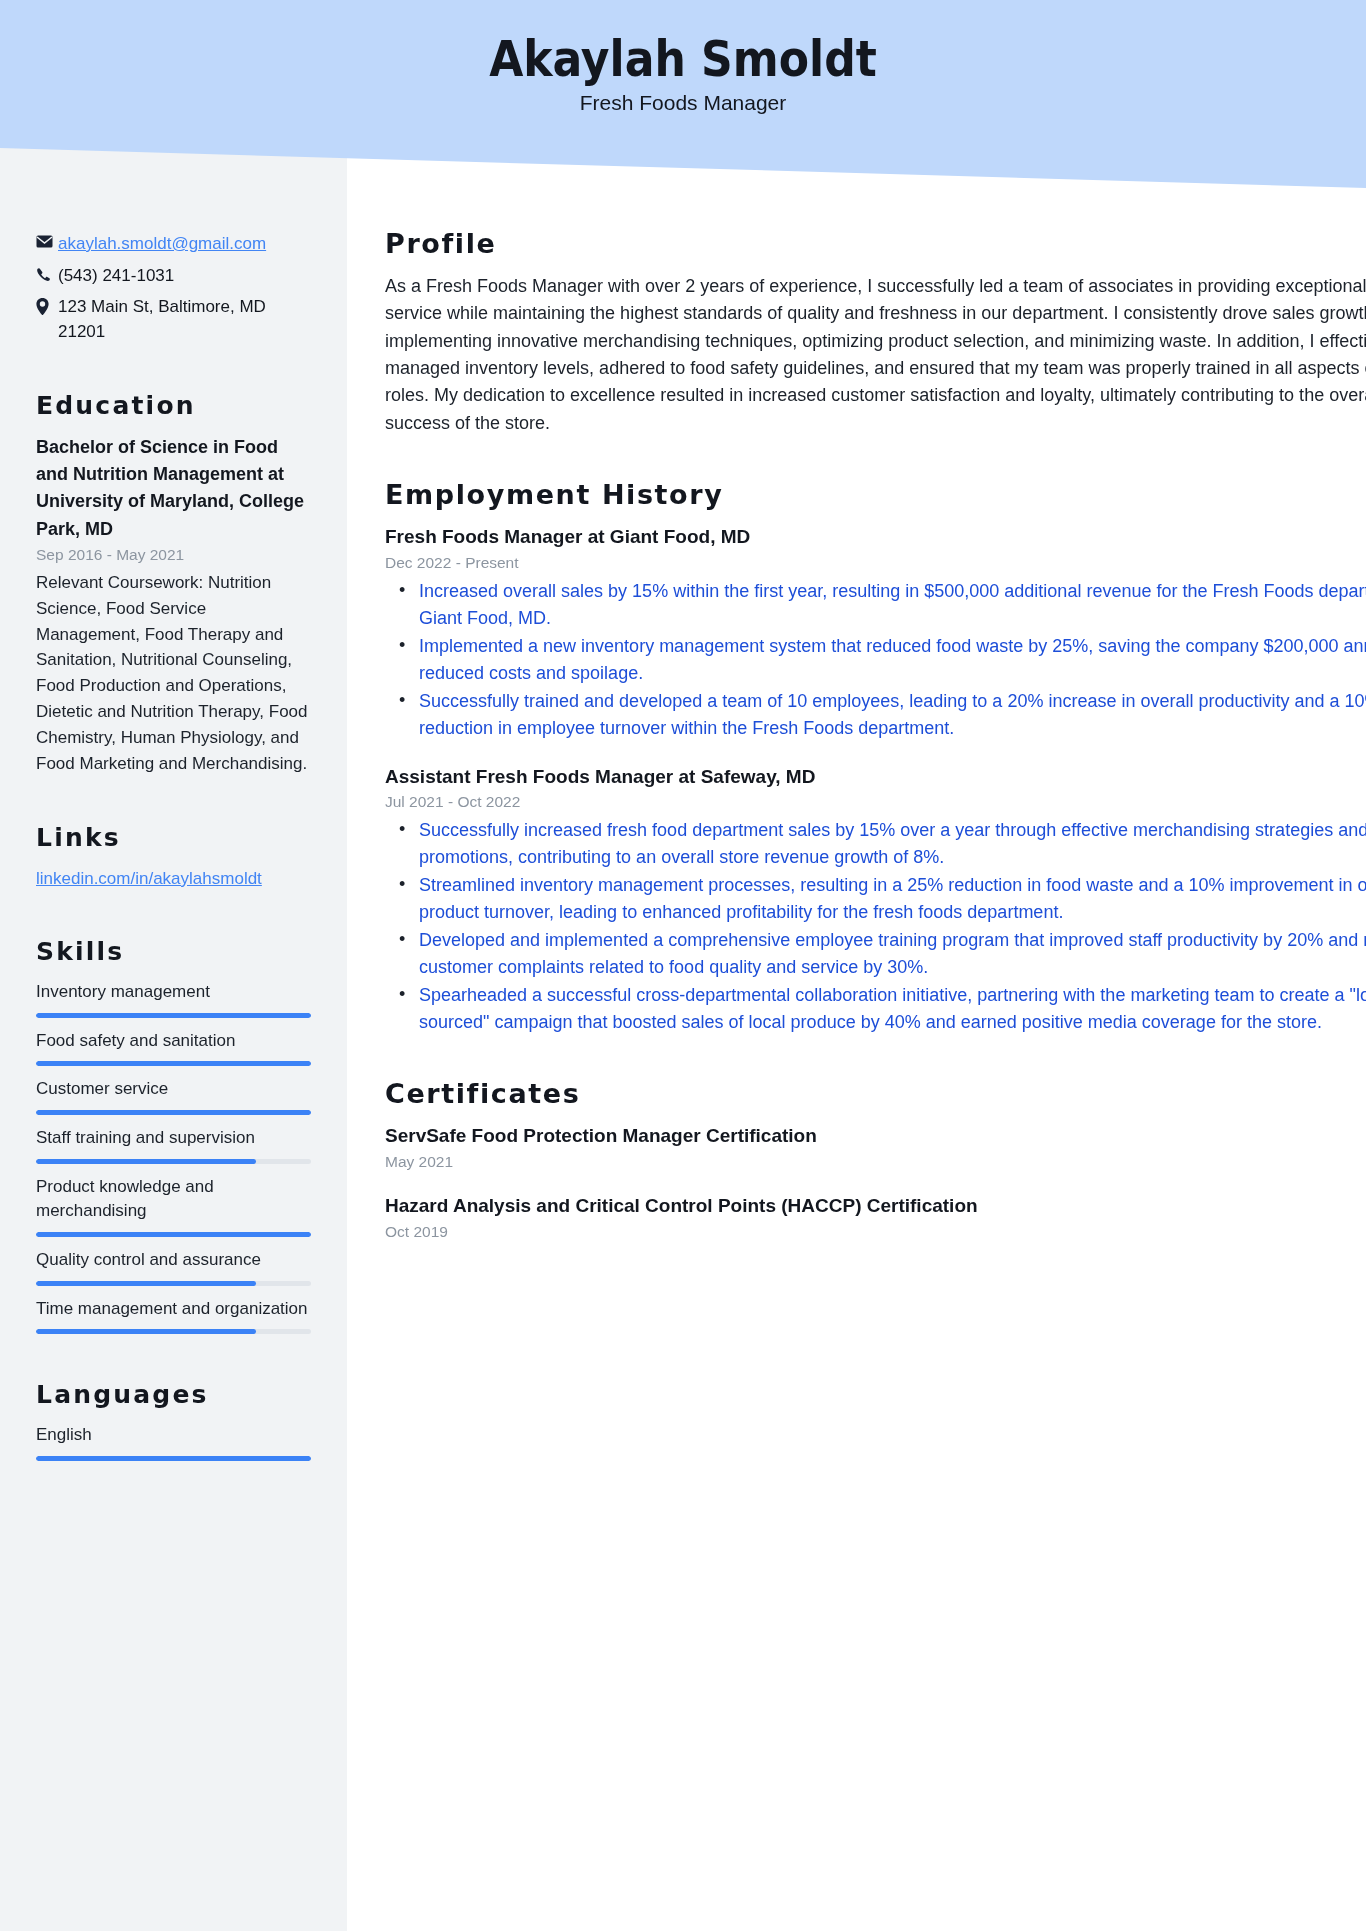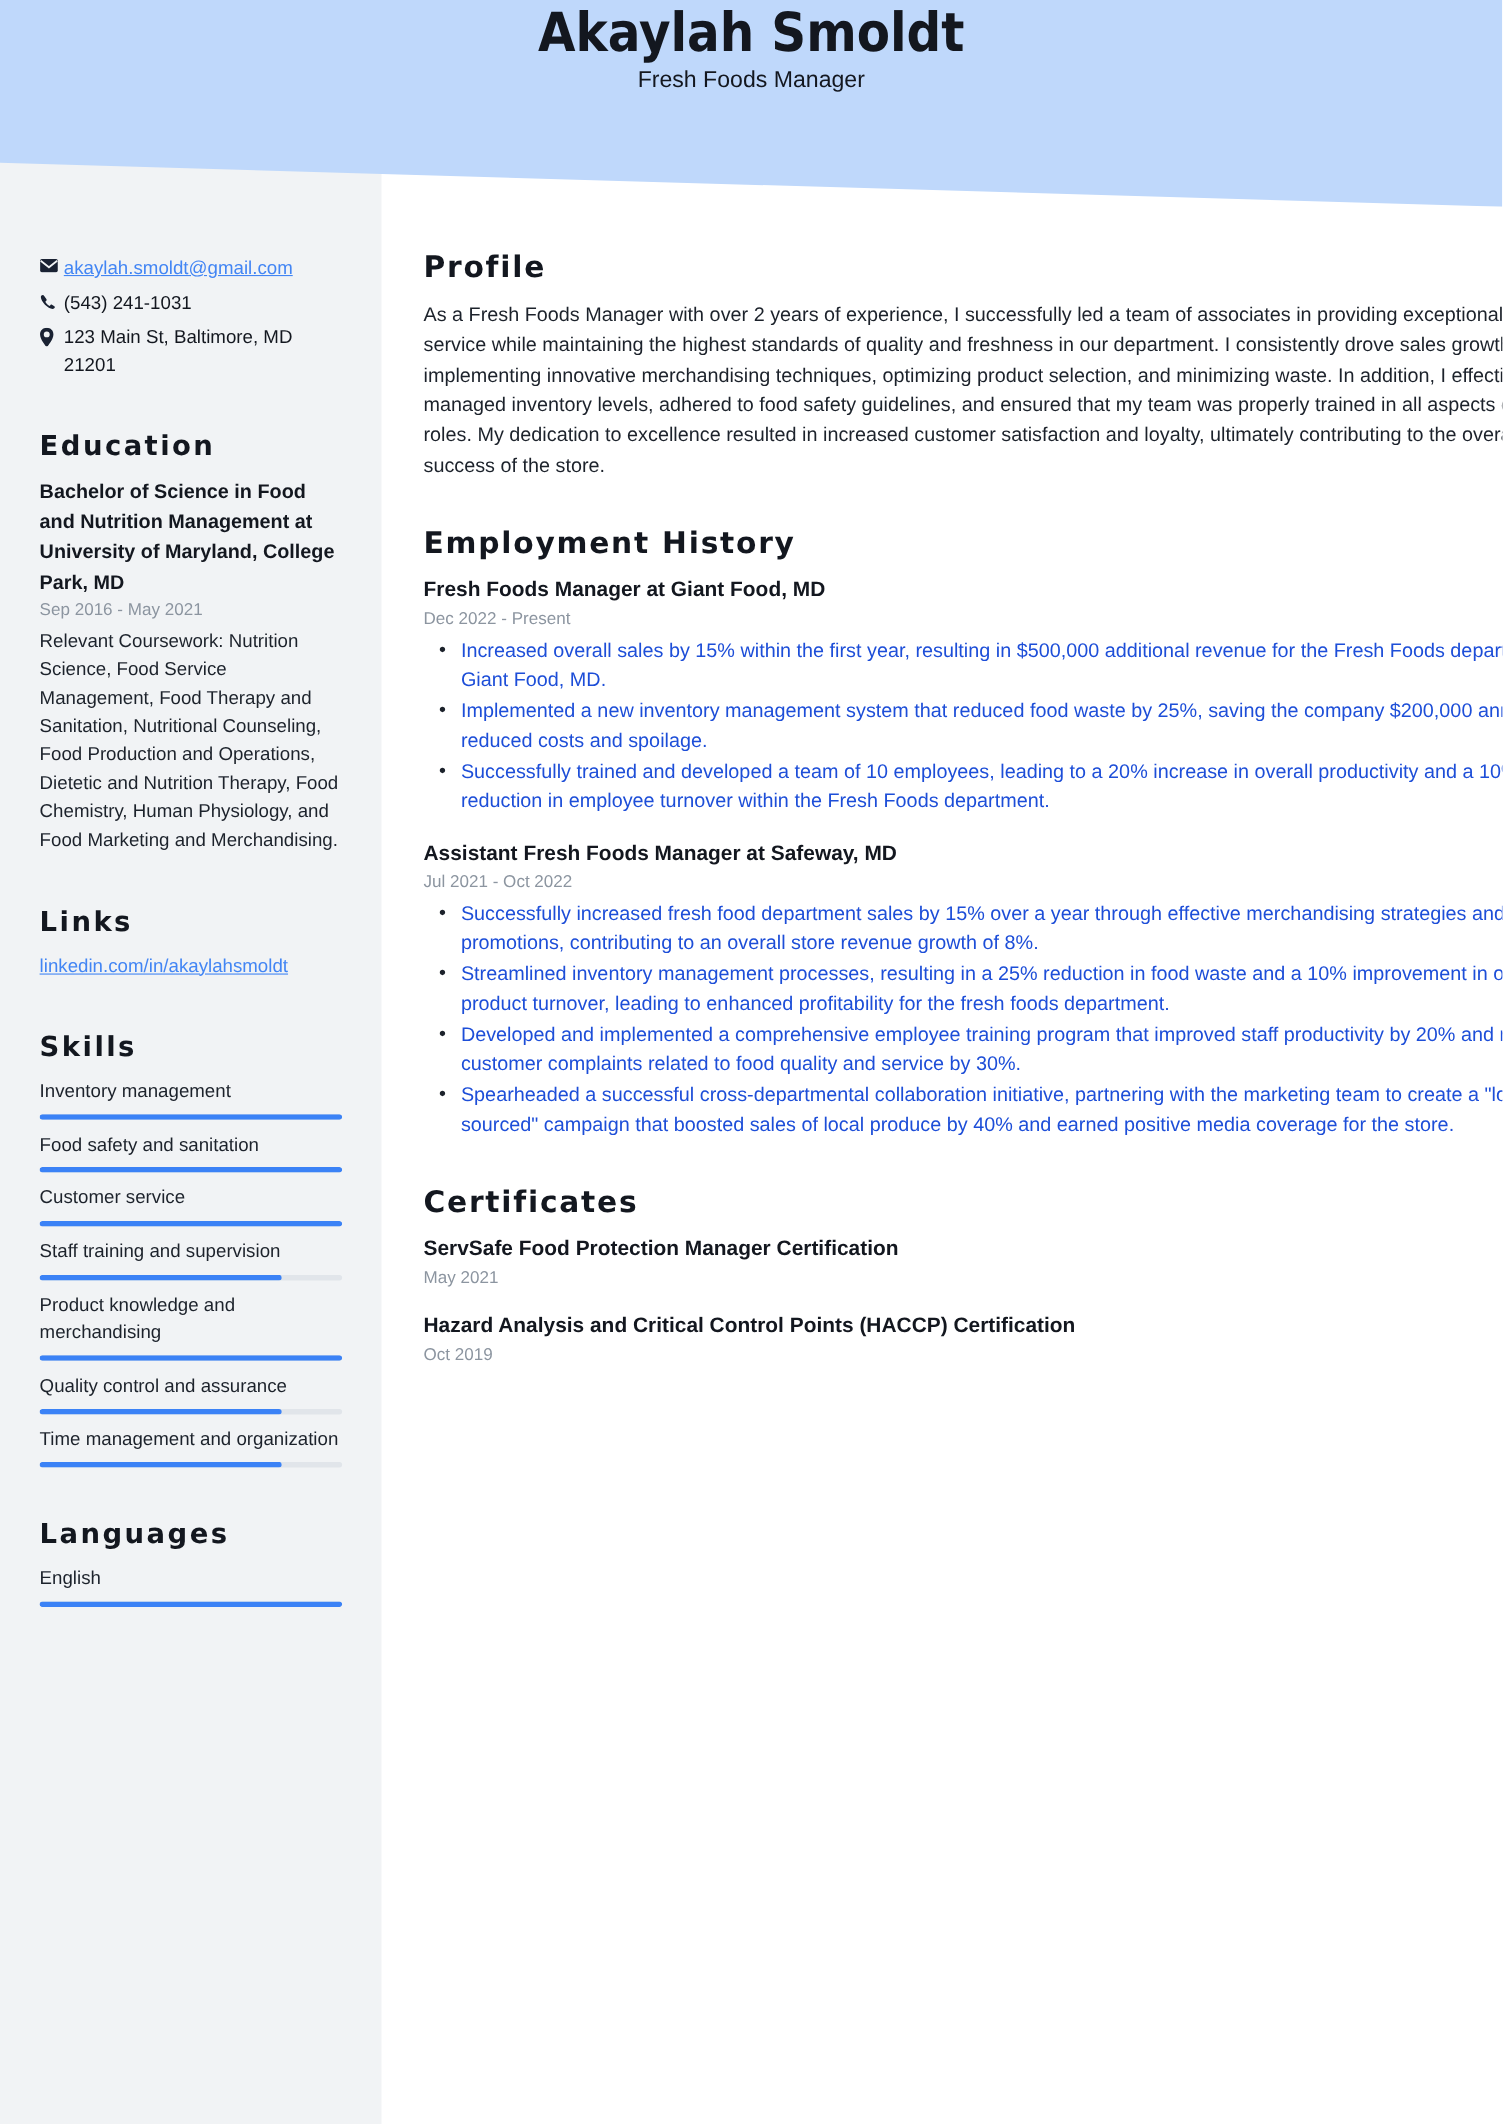--- a/index.html
+++ b/index.html
@@ -28,20 +28,21 @@
     clip-path: polygon(0 0, 1366px 0, 1366px 188px, 0 148px);
     z-index: 3;
   }
   .banner-text {
     position: absolute;
     top: 0; left: 0;
     width: 1366px;
     height: 200px;
     z-index: 4;
     text-align: center;
+    padding-top: 30px;
   }
   .name {
     font-size: 49px;
     font-weight: 700;
     color: #13171f;
     letter-spacing: 0px;
     line-height: 1.22;
     font-family: "DejaVu Sans Condensed", "Liberation Sans", sans-serif;
   }
   .job-title {

